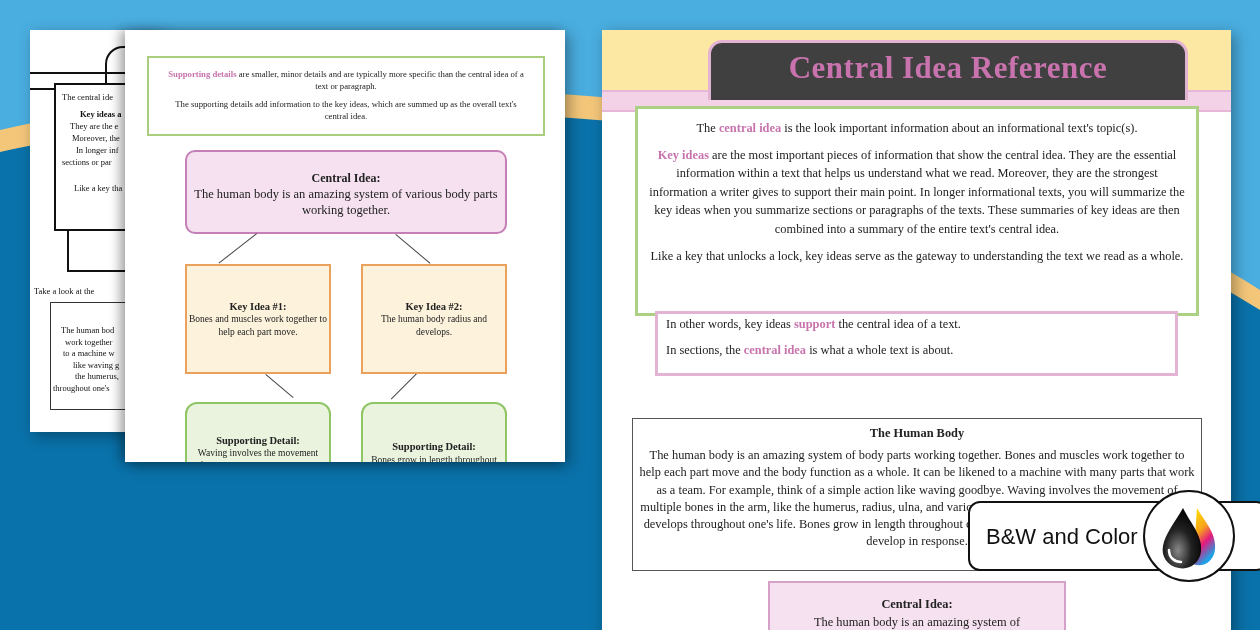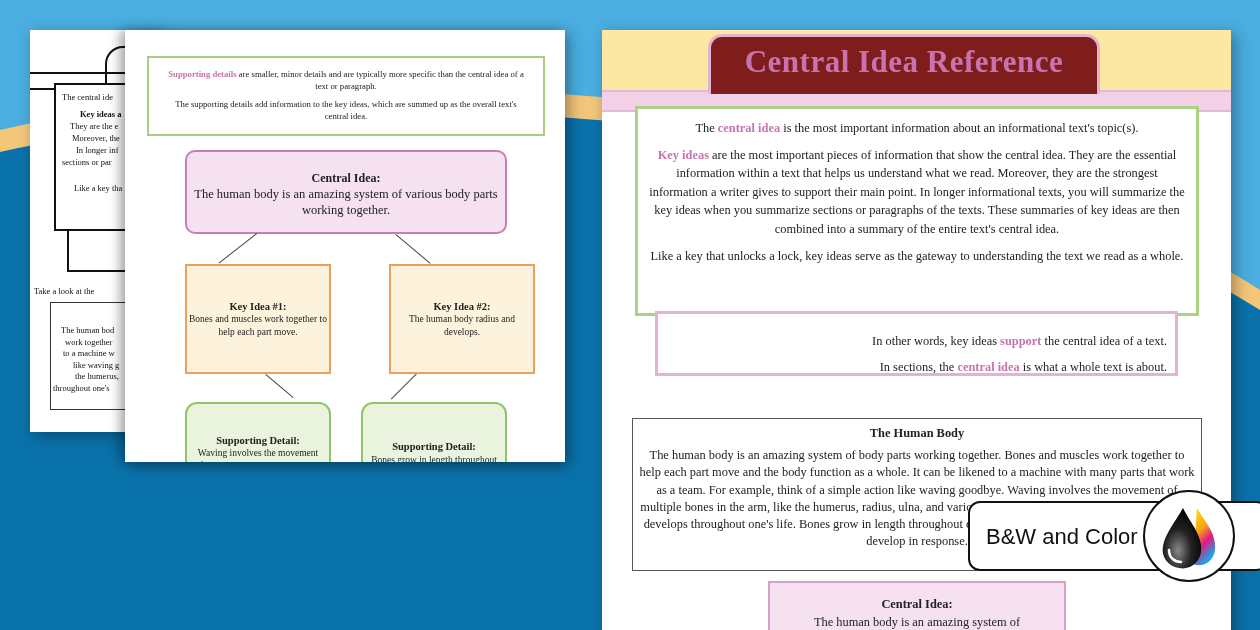--- a/index.html
+++ b/index.html
@@ -111,40 +111,40 @@
   .p2-url { position: absolute; left: 352px; top: 533px; font-size: 5px; color: #ecbcd9; }
   .p2-badge {
     position: absolute; left: 398px; top: 527px; width: 22px; height: 20px;
     border: 1px solid #ecbcd9; border-radius: 3px; background: #f8e6f1;
   }
   
   #page1 { left: 602px; top: 30px; width: 629px; height: 620px; }
   .p1-yellow { position: absolute; left: 0; top: 0; width: 629px; height: 60px; background: #fde8a3; }
   .p1-pinkband { position: absolute; left: 0; top: 60px; width: 629px; height: 22px; background: #f3d2e8; border-top: 2px solid #e6b7d6; border-bottom: 2px solid #e6b7d6; }
   .p1-title-tab {
-    position: absolute; left: 106px; top: 4px; width: 392px; height: 60px;
-    background: #7f1d1d; border: 3px solid #e3b3d4; border-bottom: none; border-radius: 14px 14px 0 0;
+    position: absolute; left: 106px; top: 10px; width: 480px; height: 60px;
+    background: #404040; border: 3px solid #e3b3d4; border-bottom: none; border-radius: 14px 14px 0 0;
     text-align: center;
   }
   .p1-title {
     font-family: "Liberation Serif", serif; font-weight: bold; font-size: 31px;
     color: #c873ad; line-height: 50px; letter-spacing: 0.5px;
   }
   .p1-defs {
     position: absolute; left: 33px; top: 76px; width: 564px; height: 210px;
     background: #fff; border: 3px solid #acd184; padding: 10px 8px;
     font-family: "Liberation Serif", serif; font-size: 12.4px; line-height: 18.6px;
     text-align: center; color: #222;
   }
   .p1-defs p { margin-bottom: 8px; }
   .p1-contrast {
     position: absolute; left: 53px; top: 281px; width: 523px; height: 65px;
-    background: #fff; border: 3px solid #e3b3d4; padding: 18px 8px;
+    background: #fff; border: 3px solid #e3b3d4; padding: 1px 8px;
     font-family: "Liberation Serif", serif; font-size: 12.4px; line-height: 18px;
-    text-align: right; color: #222;
+    text-align: left; color: #222;
   }
   .p1-contrast p { margin-bottom: 8px; }
   .p1-take {
     position: absolute; left: 30px; top: 362px; font-family: "Liberation Serif", serif;
     font-size: 12.4px; color: #222; white-space: nowrap;
   }
   .p1-passage {
     position: absolute; left: 30px; top: 388px; width: 570px; height: 153px;
     border: 1px solid #555; padding: 6px 6px;
     font-family: "Liberation Serif", serif; font-size: 12.4px; line-height: 17.2px;
@@ -225,21 +225,21 @@
 
   <div class="conn" style="left:132px;top:204px;width:48px;transform:rotate(142deg);"></div>
   <div class="conn" style="left:271px;top:204px;width:45px;transform:rotate(40deg);"></div>
   <div class="conn" style="left:141px;top:344px;width:36px;transform:rotate(40deg);"></div>
   <div class="conn" style="left:292px;top:344px;width:36px;transform:rotate(135deg);"></div>
 
   <div class="p2-key" style="left:60px;">
     <b>Key Idea #1:</b>
     <span>Bones and muscles work together to help each part move.</span>
   </div>
-  <div class="p2-key" style="left:236px;margin-left:28px;">
+  <div class="p2-key" style="left:236px;">
     <b>Key Idea #2:</b>
     <span>The human body radius and develops.</span>
   </div>
 
   <div class="p2-sup" style="left:60px;">
     <b>Supporting Detail:</b>
     <span>Waving involves the movement of multiple bones in the arm, like the humerus, radius, ulna, and various muscles.</span>
   </div>
   <div class="p2-sup" style="left:236px;">
     <b>Supporting Detail:</b>
@@ -254,21 +254,21 @@
 </div>
 
 <div class="page" id="page1">
   <div class="p1-yellow"></div>
   <div class="p1-pinkband"></div>
   <div class="p1-title-tab">
     <div class="p1-title">Central Idea Reference</div>
   </div>
 
   <div class="p1-defs">
-    <p><span>The </span><span class="pink">central idea</span><span> is the most important information about an informational text's topic(s).</span></p>
+    <p><span>The </span><span class="pink">central idea</span><span> is the look important information about an informational text's topic(s).</span></p>
     <p><span class="pink">Key ideas</span><span> are the most important pieces of information that show the central idea. They are the essential information within a text that helps us understand what we read. Moreover, they are the strongest information a writer gives to support their main point. In longer informational texts, you will summarize the key ideas when you summarize sections or paragraphs of the texts. These summaries of key ideas are then combined into a summary of the entire text's central idea.</span></p>
     <p>Like a key that unlocks a lock, key ideas serve as the gateway to understanding the text we read as a whole.</p>
   </div>
 
   <div class="p1-contrast">
     <p><span>In other words, key ideas </span><span class="pink">support</span><span> the central idea of a text.</span></p>
     <p><span>In sections, the </span><span class="pink">central idea</span><span> is what a whole text is about.</span></p>
   </div>
 
 

